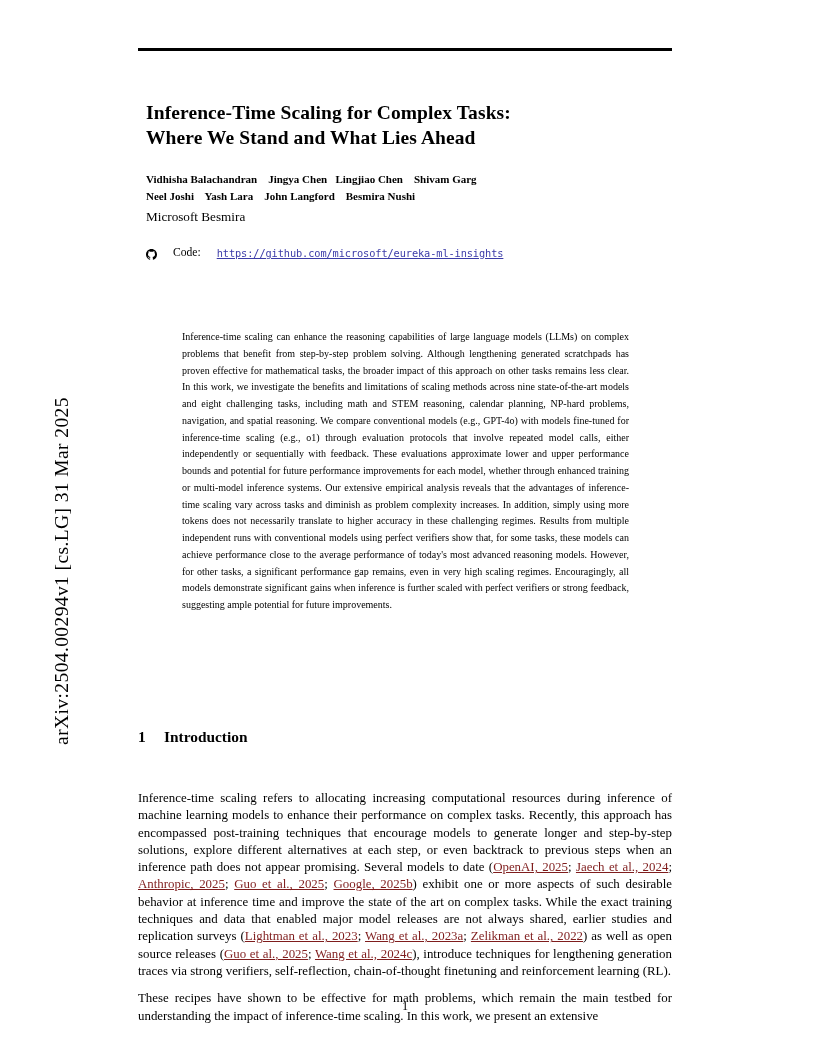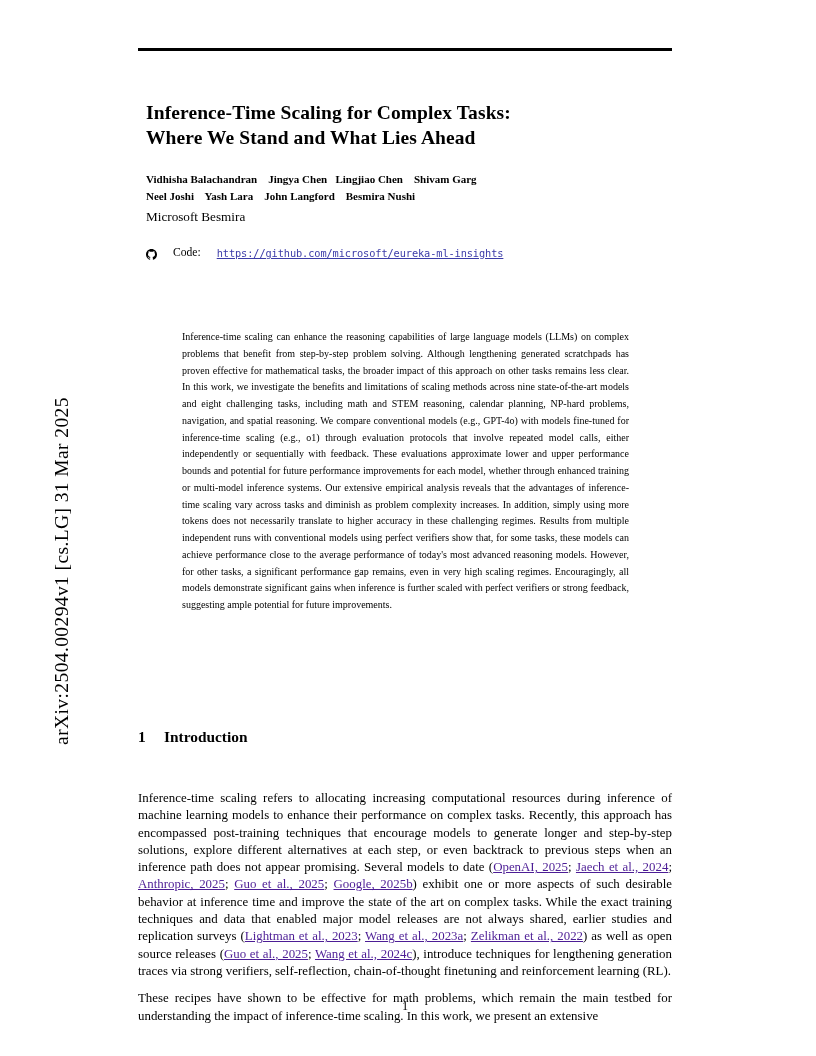--- a/index.html
+++ b/index.html
@@ -164,21 +164,21 @@
     font-size: 12.9px;
     line-height: 17.3px;
     text-align: justify;
   }
   .body-col p {
     margin: 0 0 10px 0;
   }
   .body-col p:last-child { margin-bottom: 0; }
 
   .cite {
-    color: #4c1d95;
+    color: #7f1d1d;
   }
 
   
   .page-number {
     position: absolute;
     left: 0px;
     top: 999px;
     width: 534px;
     text-align: center;
     font-size: 12.4px;

